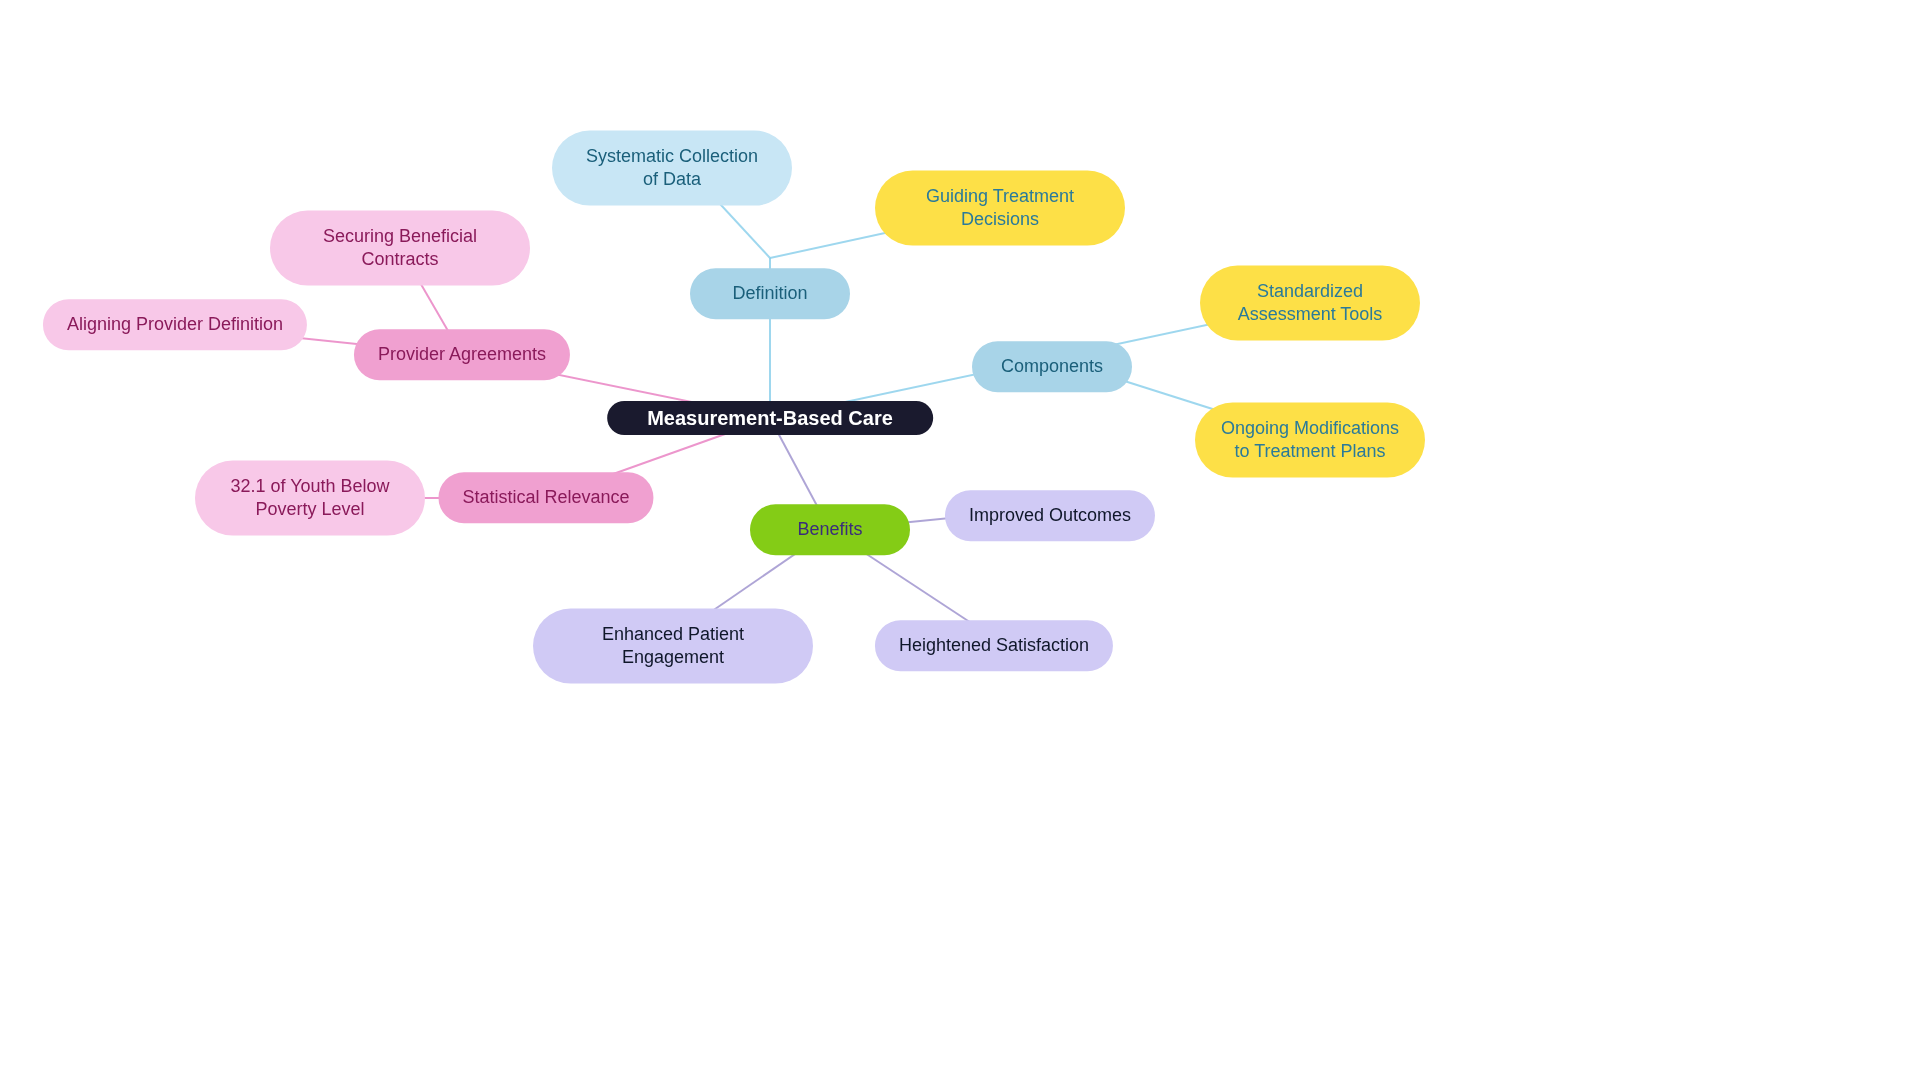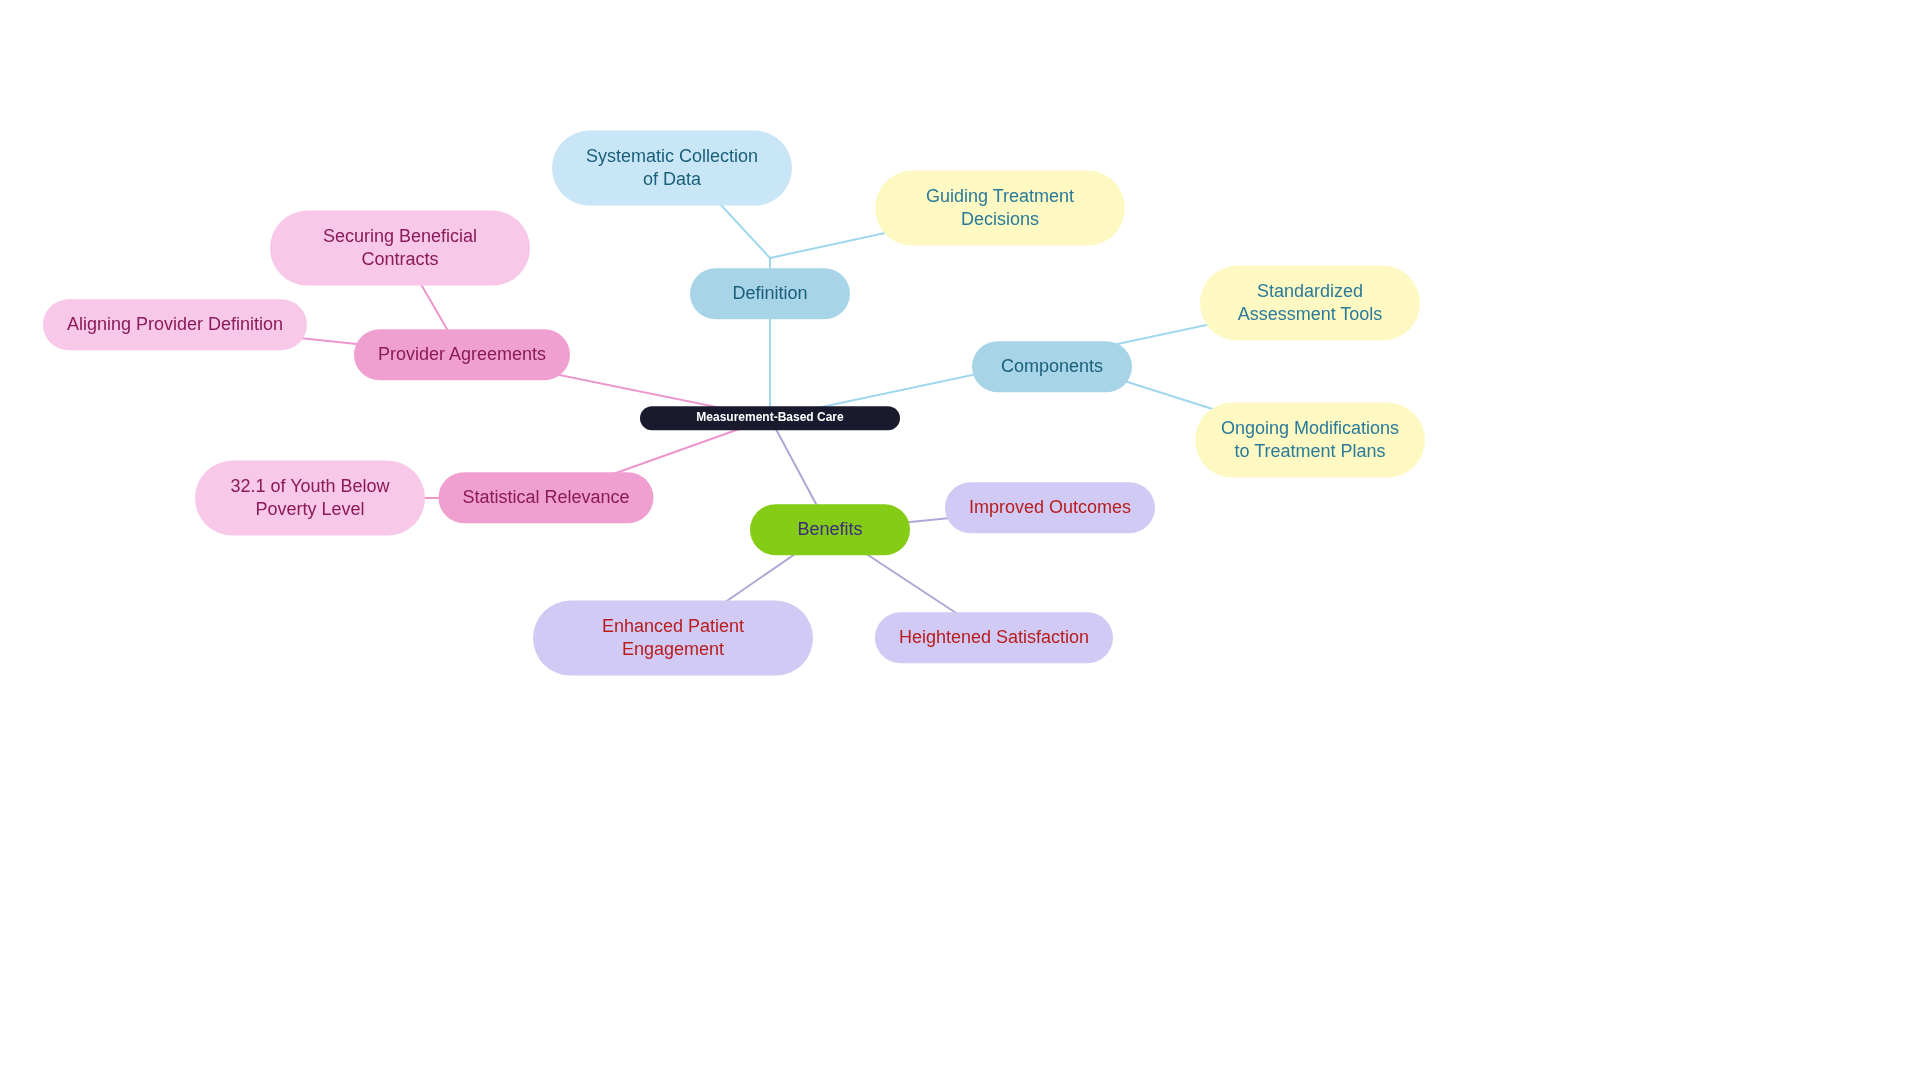--- a/index.html
+++ b/index.html
@@ -37,54 +37,55 @@
       padding: 14px 24px;
       font-size: 18px;
       font-weight: 500;
       line-height: 1.3;
       transform: translate(-50%, -50%);
     }
 
     .node-center {
       background: #1a1a2e;
       color: #ffffff;
-      font-size: 12px;
+      font-size: 20px;
       font-weight: 600;
       padding: 4px 40px;
       min-width: 260px;
     }
 
     .node-blue-medium {
       background: #a8d4e8;
       color: #1a5f7a;
       min-width: 160px;
     }
 
     .node-blue-light {
       background: #c8e6f5;
       color: #1a5f7a;
       min-width: 200px;
     }
 
     .node-blue-pale {
-      background: #fef9c3;
+      background: #fde047;
       color: #2a7a9a;
       min-width: 200px;
     }
 
     .node-purple-medium {
       background: #84cc16;
       color: #3a2d7a;
       min-width: 160px;
     }
 
     .node-purple-light {
       background: #d0caf5;
-      color: #b91c1c;
+      color: #0f172a;
       min-width: 200px;
+      margin-top: 8px;
     }
 
     .node-pink-medium {
       background: #f0a0d0;
       color: #8a1a5a;
       min-width: 160px;
     }
 
     .node-pink-light {
       background: #f8c8e8;

